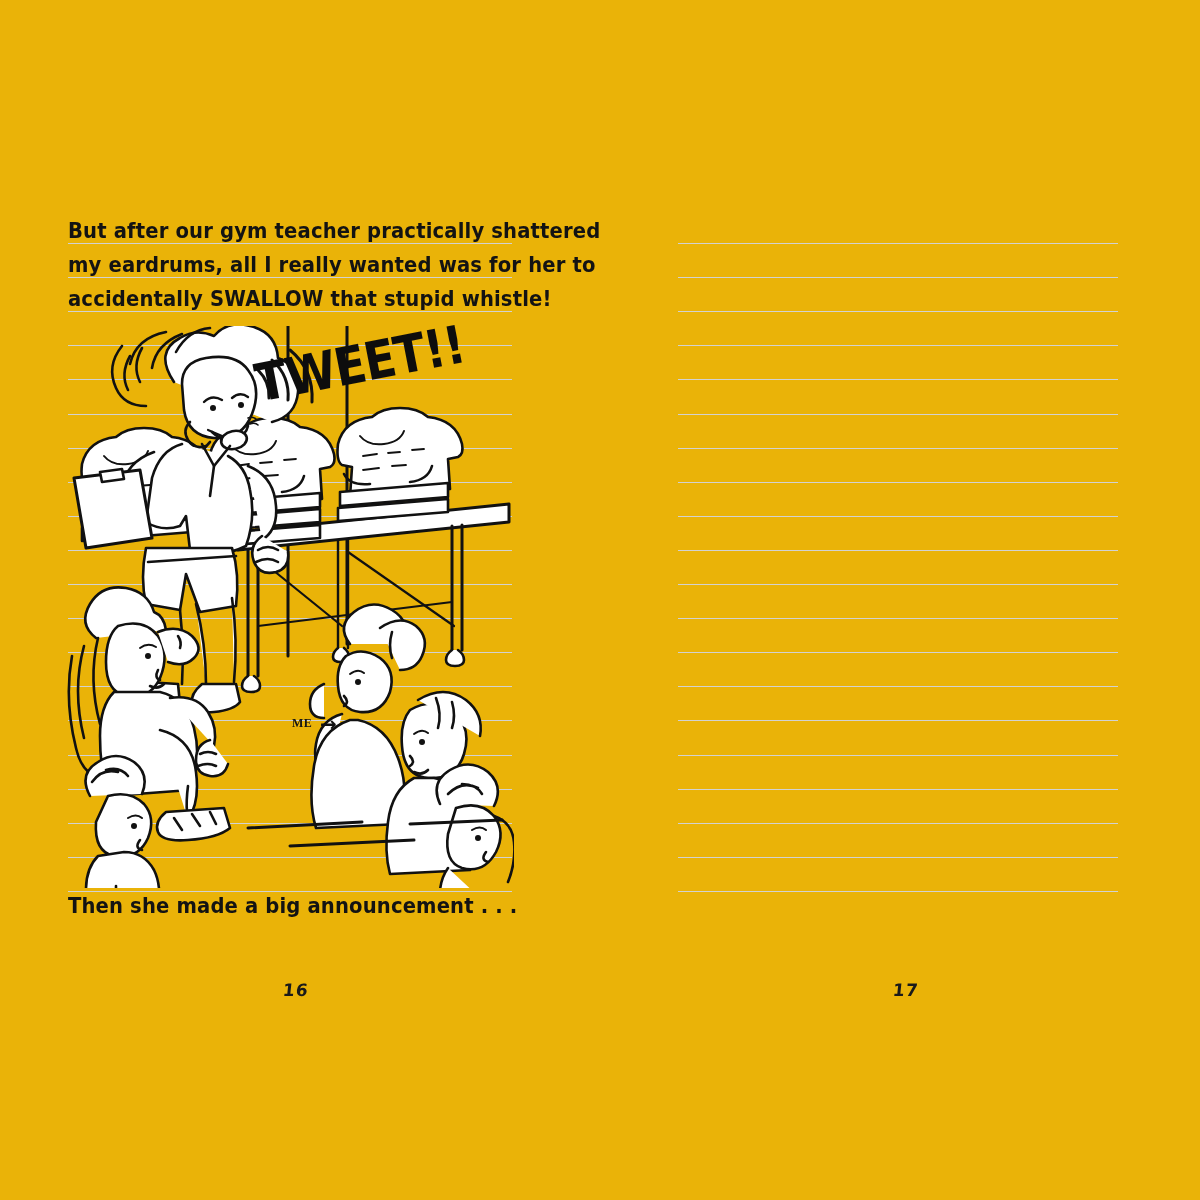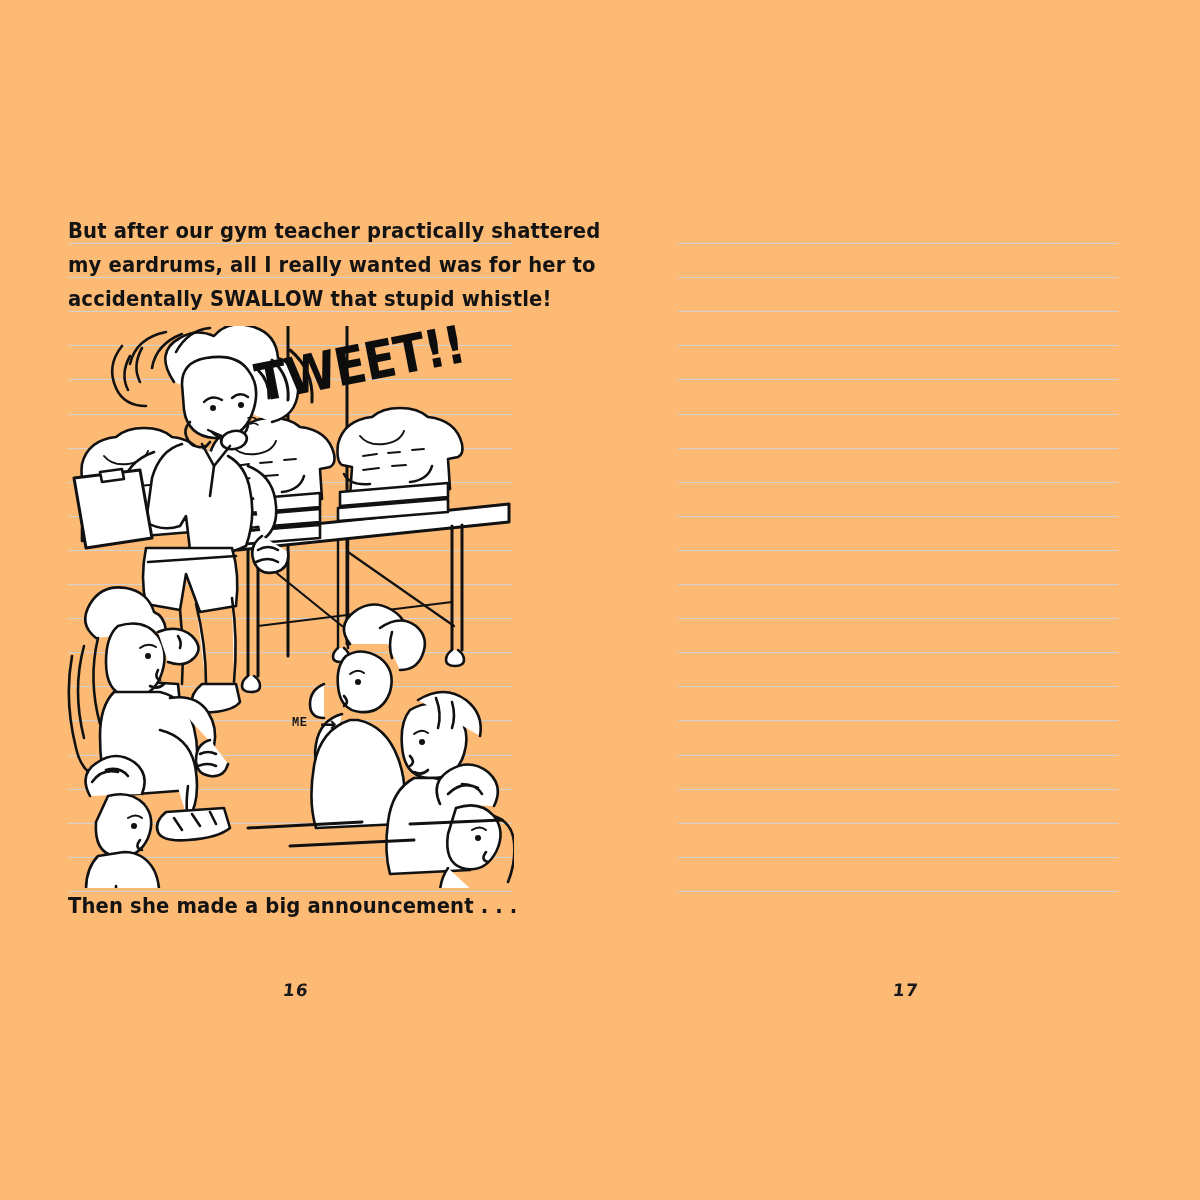--- a/index.html
+++ b/index.html
@@ -10,21 +10,21 @@
   body {
     width: 1200px;
     height: 1200px;
     font-family: "DejaVu Sans", sans-serif;
     overflow: hidden;
   }
   #book {
     position: relative;
     width: 1200px;
     height: 1200px;
-    background: #fdba74;
+    background: #eab308;
   }
   .page {
     position: absolute;
     top: 0;
     height: 1200px;
   }
   #page-left  { left: 0px;   width: 600px; }
   #page-right { left: 600px; width: 600px; }
 
   
@@ -82,21 +82,21 @@
     font-size: 46px;
     color: #0d0d0d;
     transform: rotate(-11deg) scaleY(1.14);
     transform-origin: left bottom;
     letter-spacing: -1px;
   }
   .me-label {
     position: absolute;
     left: 292px;
     top: 716px;
-    font-family: Liberation Mono, monospace;
+    font-family: Liberation Serif, serif;
     font-weight: bold;
     font-size: 12px;
     color: #151515;
     letter-spacing: 0.5px;
   }
   .me-arrow {
     position: absolute;
     left: 320px;
     top: 714px;
     font-size: 20px;

